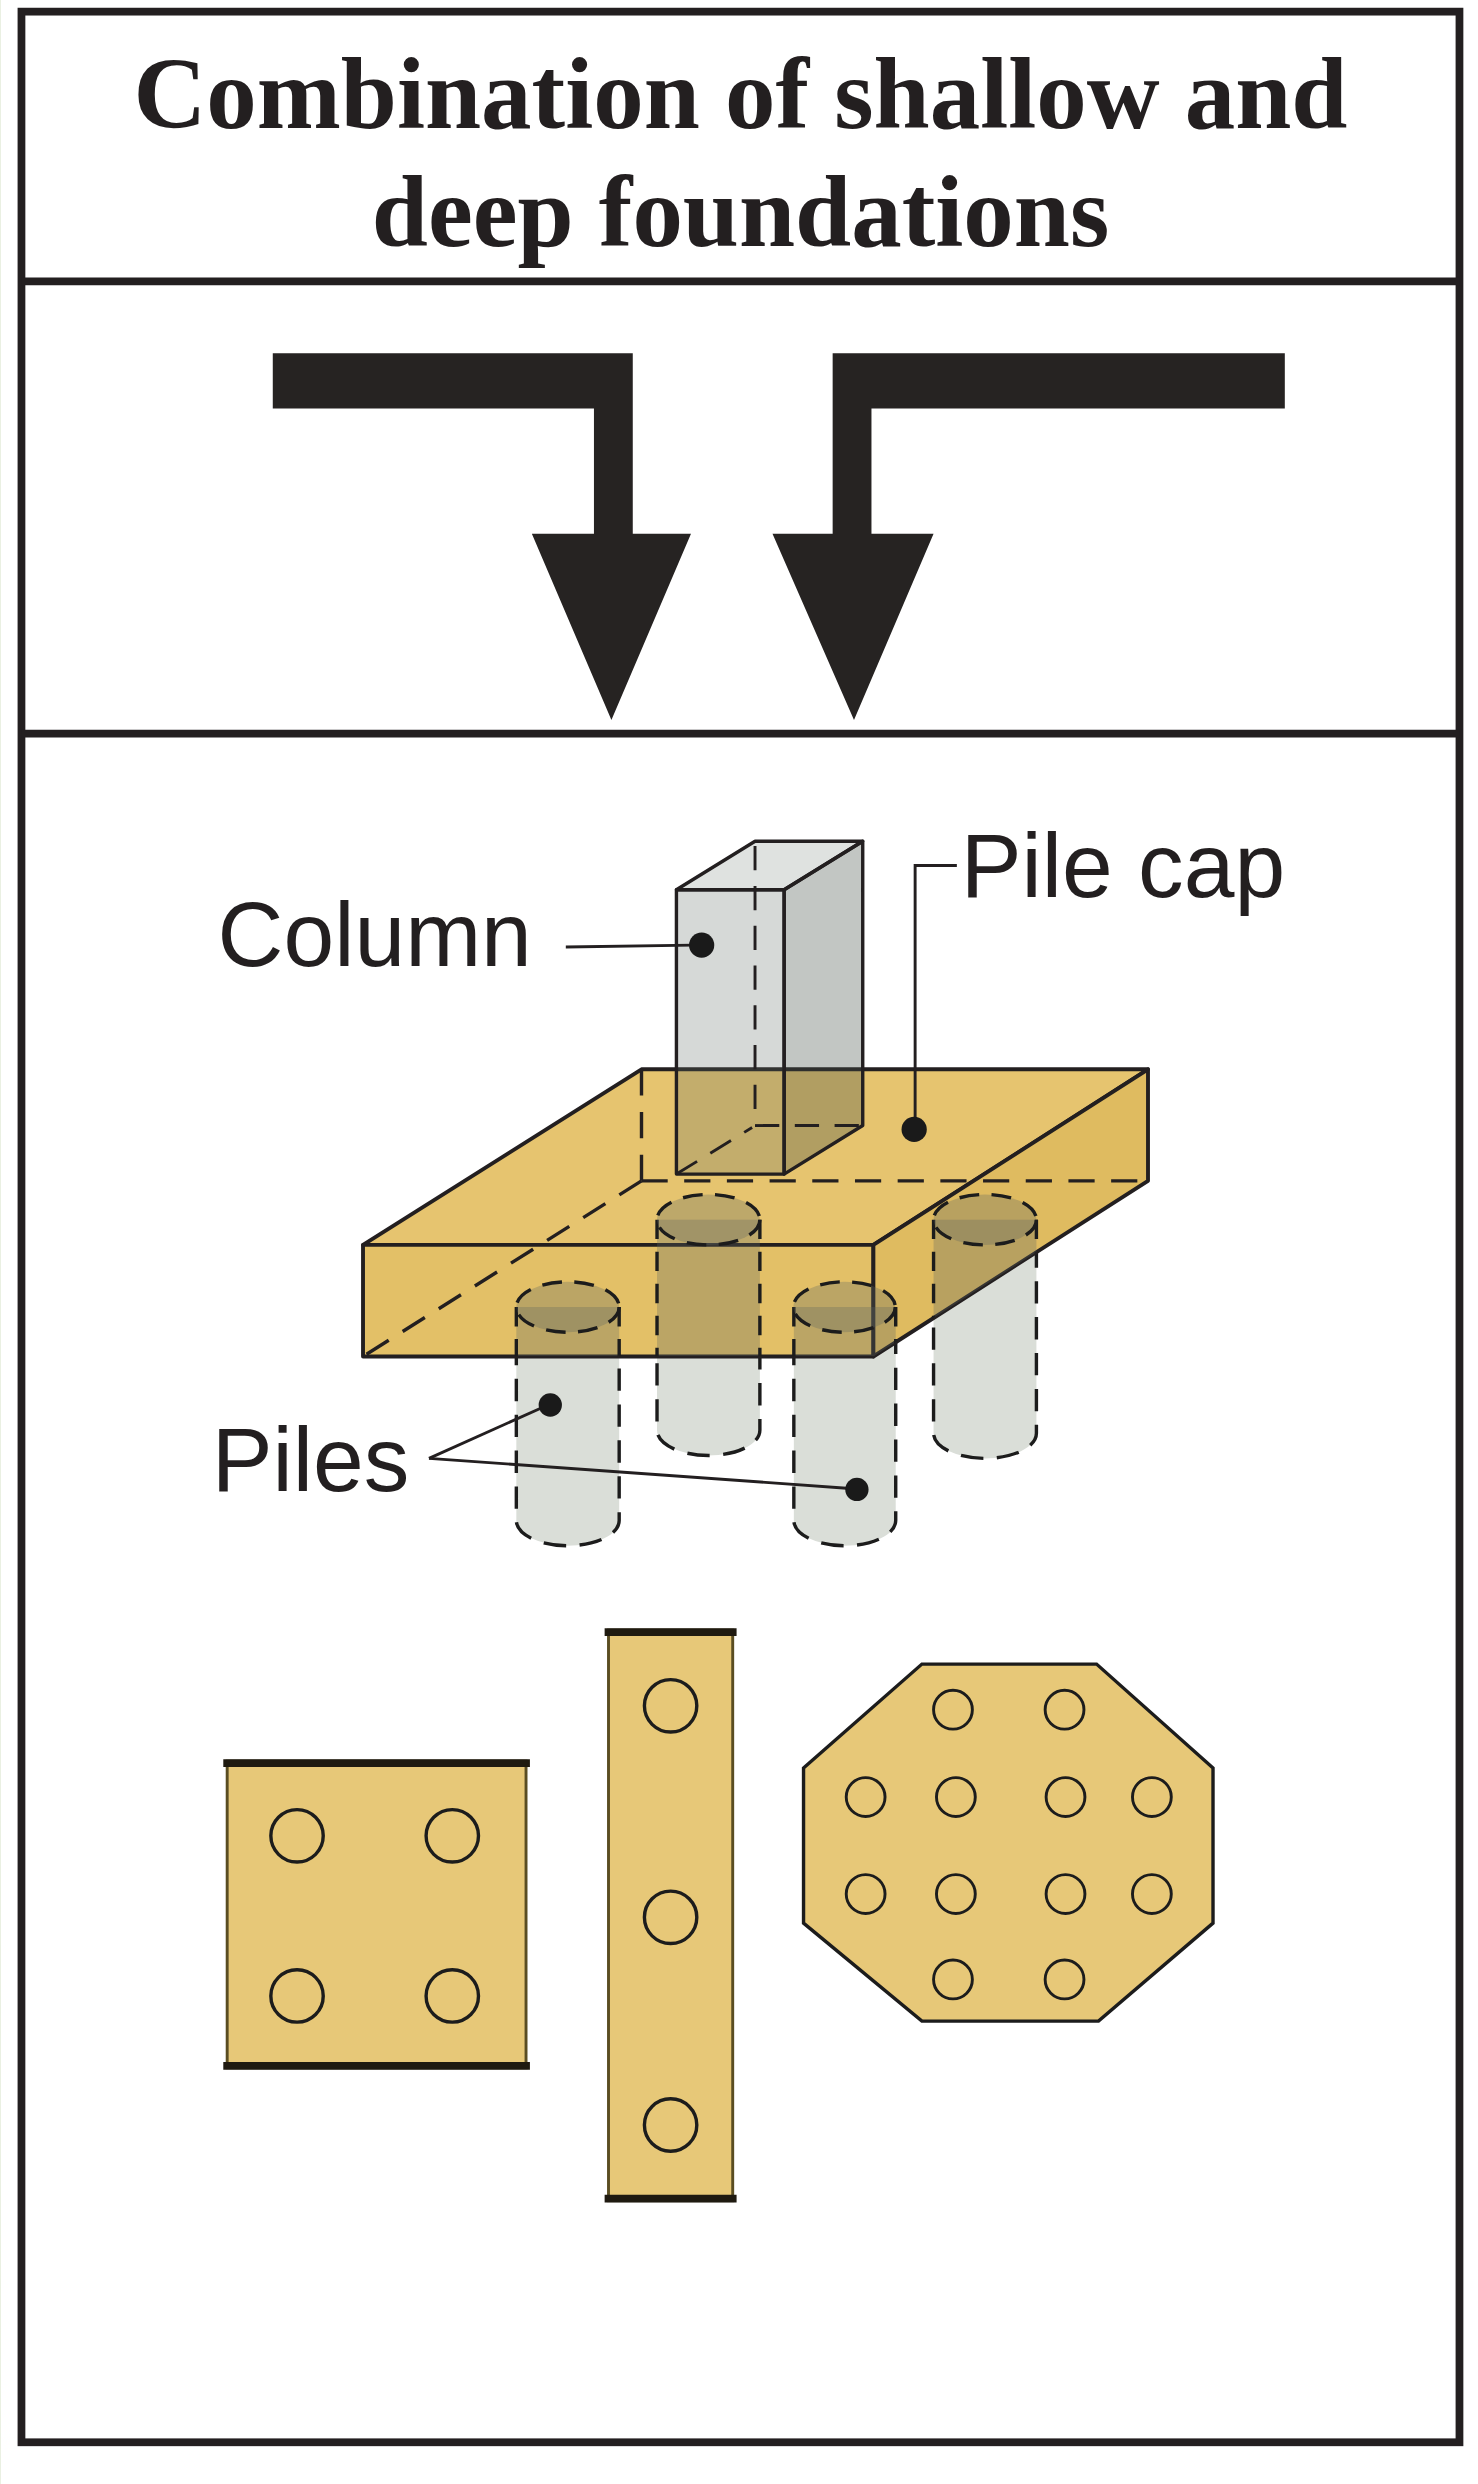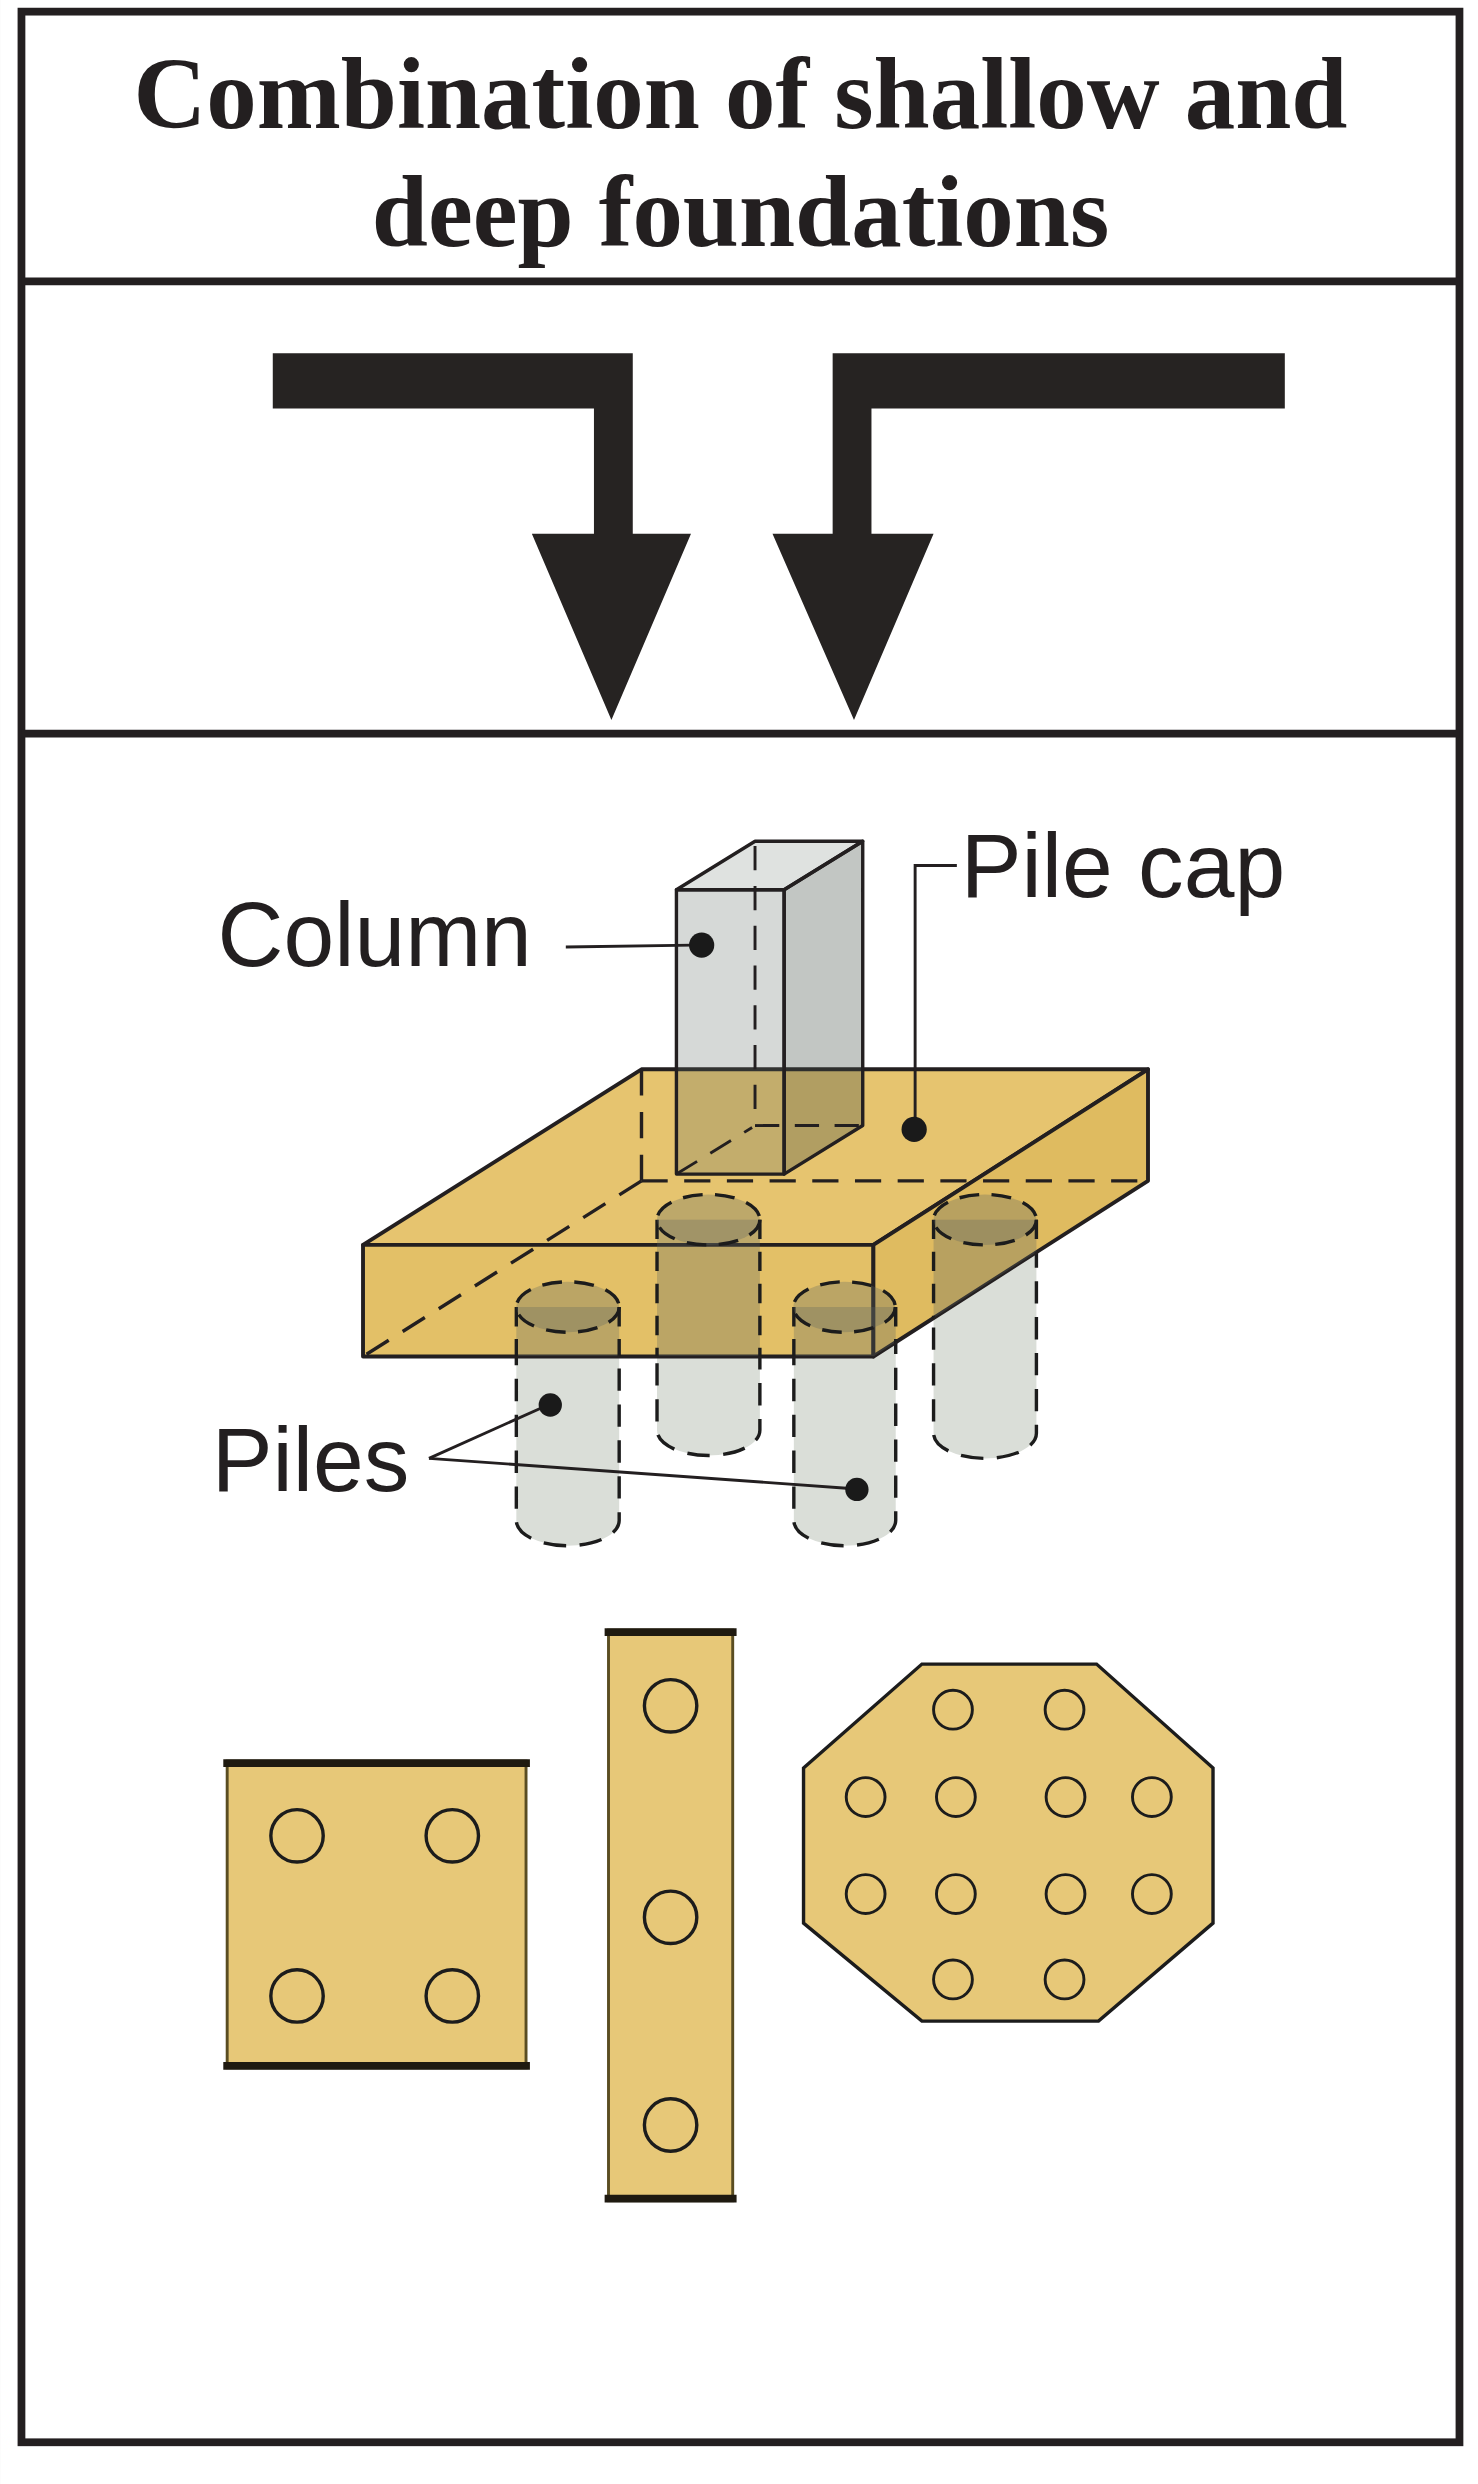--- a/index.html
+++ b/index.html
@@ -1,16 +1,16 @@
 <!DOCTYPE html>
 <html><head>
 <meta charset="utf-8">
 <style>
   html,body{margin:0;padding:0;background:#ffffff;}
-  .page{width:1193px;height:2484px;position:relative;background:#e5e5e5;}
+  .page{width:1193px;height:2484px;position:relative;background:#4d7c0f;}
   svg{display:block;}
   text{font-family:"Liberation Sans", sans-serif;fill:#231f20;}
   .title-text{font-family:"Liberation Serif", serif;font-weight:bold;font-size:104px;}
   .label-text{font-size:94px;}
 </style>
 </head>
 <body>
 
 <div class="page">
 <svg width="1479" height="2484" viewBox="0 0 1524 2560">

